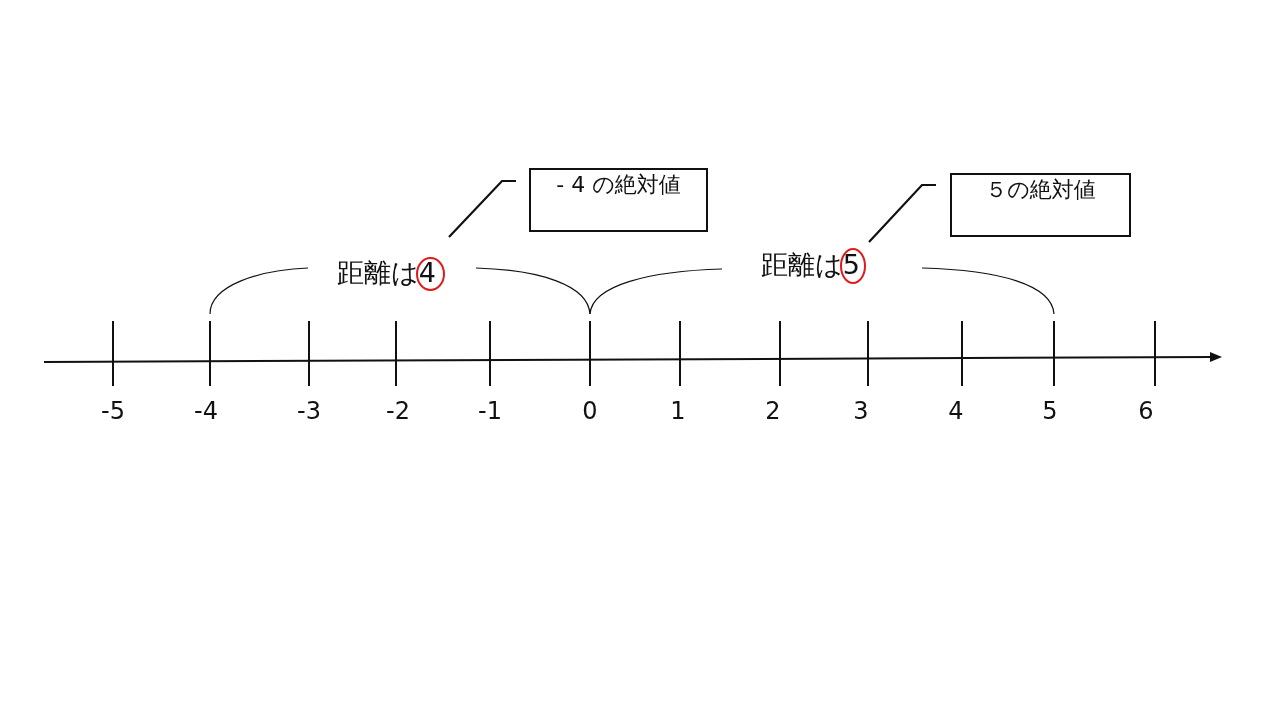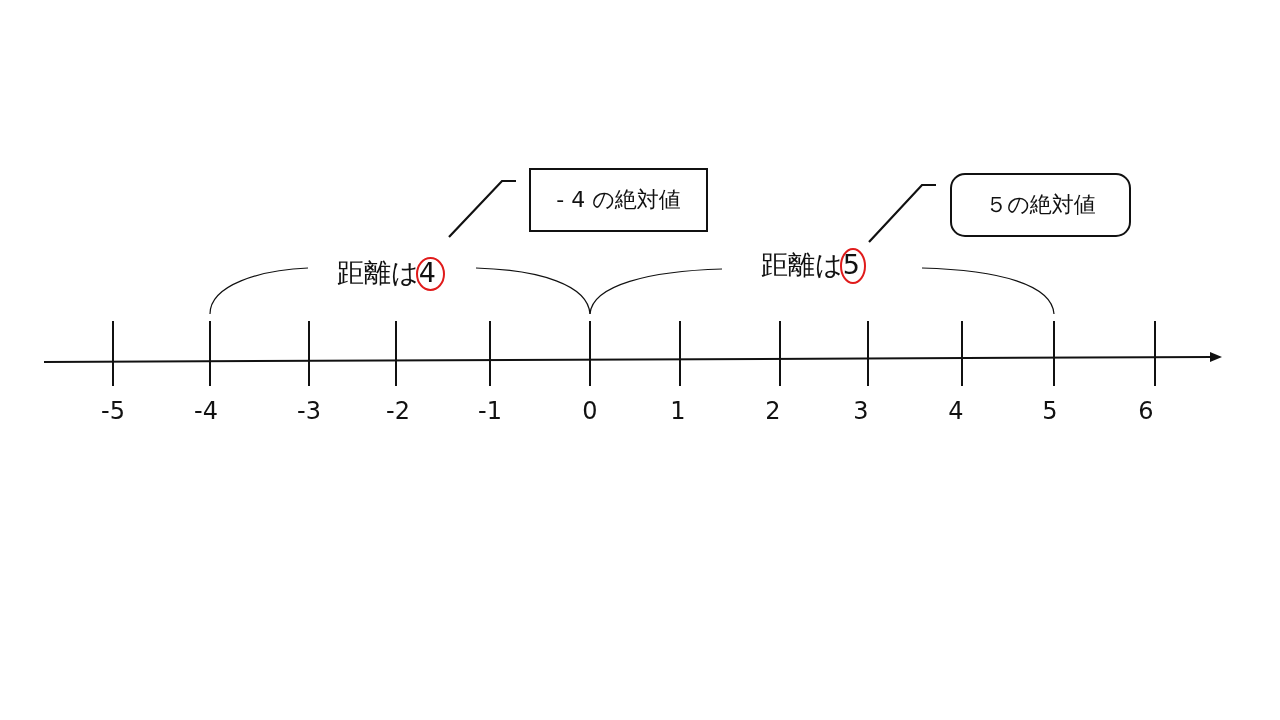--- a/index.html
+++ b/index.html
@@ -6,21 +6,21 @@
   body { width:1280px; height:720px; position:relative; overflow:hidden;
          font-family:"DejaVu Sans", sans-serif; }
   svg { position:absolute; left:0; top:0; }
   .tick-label { position:absolute; font-family:"DejaVu Sans", sans-serif; font-size:24px;
                 color:#111; transform:translateX(-50%); top:397px; }
   .dist-label { position:absolute; font-family:"DejaVu Sans", sans-serif; font-size:27px; color:#111;
                 white-space:nowrap; }
   .dist-num { position:relative; display:inline-block; }
   .circle { position:absolute; border:2.5px solid #e01b1b; border-radius:50%; }
   .callout-box { position:absolute; border:2.5px solid #111; background:#fff; box-sizing:border-box;
-                 font-size:22px; display:flex; align-items:center; justify-content:center; color:#111; }
+                 font-size:22px; display:flex; align-items:flex-start; justify-content:center; color:#111; }
 </style>
 </head>
 <body>
 
 <svg width="1280" height="720">
 
   <line x1="44" y1="362" x2="1214" y2="357" stroke="#111" stroke-width="2"></line>
   <polygon points="1222,357 1210,352 1210,362" fill="#111"></polygon>
 
   <g stroke="#111" stroke-width="2">
@@ -68,15 +68,15 @@
 <div class="dist-label" style="left:337px; top:255px;">
   <span>距離は</span><span class="dist-num"><span>4</span><span class="circle" style="left:-3px; top:0px; width:25px; height:30px;"></span></span>
 </div>
 <div class="dist-label" style="left:761px; top:247px;">
   <span>距離は</span><span class="dist-num"><span>5</span><span class="circle" style="left:-3px; top:-1px; width:22px; height:32px;"></span></span>
 </div>
 
 <div class="callout-box" style="left:529px; top:168px; width:179px; height:64px;">
   <span>- 4 の絶対値</span>
 </div>
-<div class="callout-box" style="left:950px; top:173px; width:181px; height:64px;border-radius:15px;">
+<div class="callout-box" style="left:950px; top:173px; width:181px; height:64px;">
   <span>５の絶対値</span>
 </div>
 
 </body></html>

